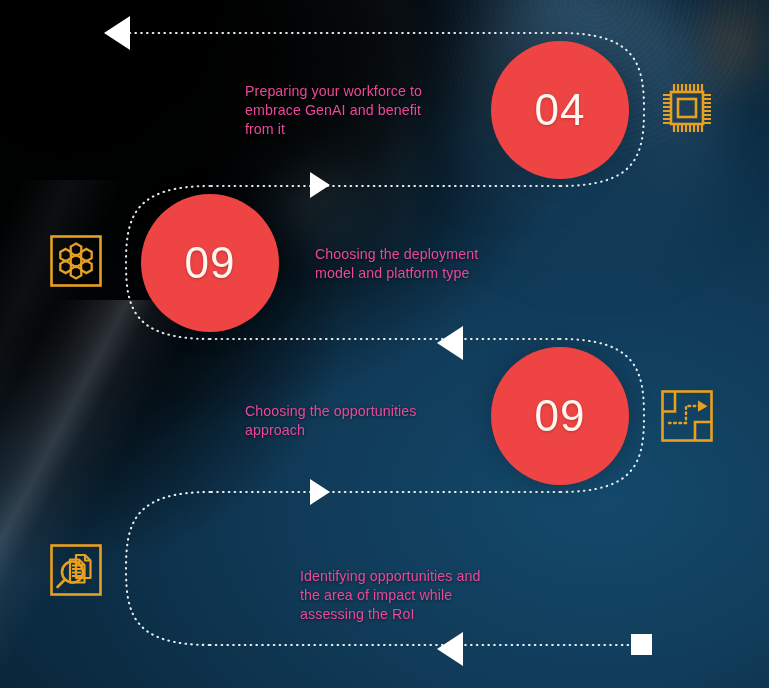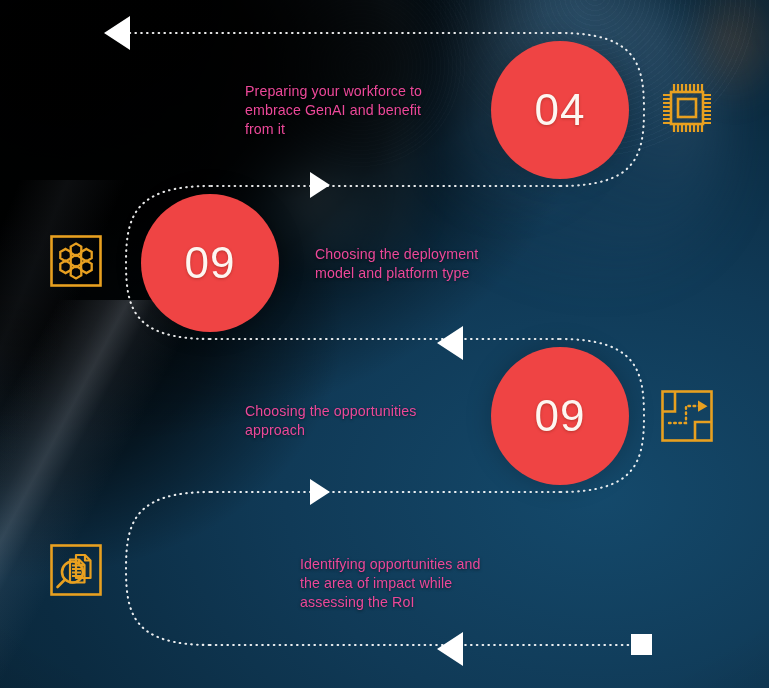--- a/index.html
+++ b/index.html
@@ -238,21 +238,21 @@
         <path d="M3.5 23.5 H16 V3.5"></path>
         <path d="M36 52.5 V34 H52.5"></path>
       </g>
       <g fill="none" stroke="#e8a020" stroke-width="2.4" stroke-linecap="round" stroke-dasharray="1.6 3.6">
         <path d="M10 35 H27 V18 H41"></path>
       </g>
       <polygon points="39,12.6 48.5,18.2 39,23.8" fill="#e8a020"></polygon>
     </svg>
   </div>
 
-  <div class="step-text" style="left:300px;top:555px;width:200px;">Identifying opportunities and the area of impact while assessing the RoI</div>
+  <div class="step-text" style="left:300px;top:567px;width:200px;">Identifying opportunities and the area of impact while assessing the RoI</div>
   <div class="icon-box" style="left:48px;top:542px;">
     <svg viewBox="0 0 56 56">
       <rect x="3.5" y="3.5" width="49" height="49" fill="none" stroke="#e8a020" stroke-width="2.6"></rect>
       <g fill="none" stroke="#e8a020" stroke-width="2.2" stroke-linejoin="round">
         <path d="M28 13 h9 l5.5 5.5 V36 H28 Z"></path>
         <path d="M37 13 v5.5 h5.5"></path>
         <path d="M22 17.5 h9 l5.5 5.5 V40.5 H22 Z"></path>
         <path d="M31 17.5 V23 h5.5"></path>
       </g>
       <g stroke="#e8a020" stroke-width="1.9">

